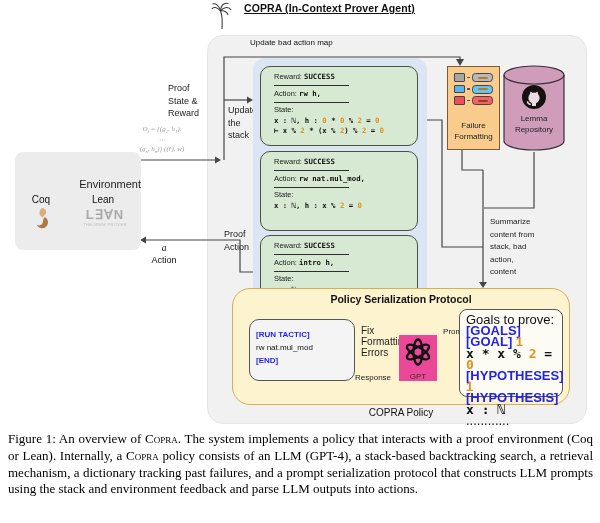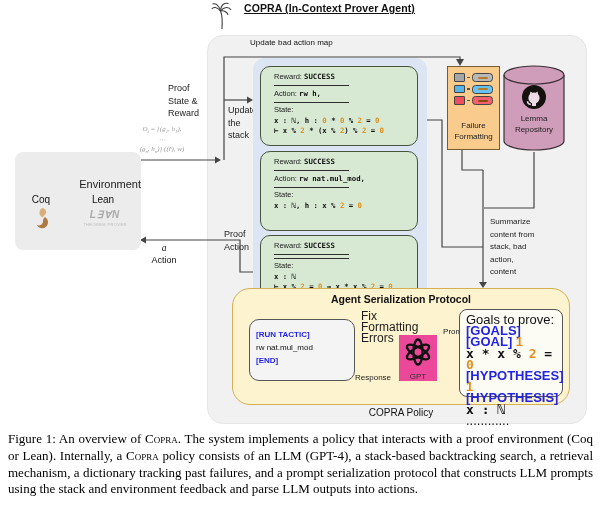--- a/index.html
+++ b/index.html
@@ -13,21 +13,21 @@
   #panel{left:207px;top:35px;width:378px;height:387px;background:#f1f1f2;border:1px solid #e6e6e6;border-radius:16px;}
   #ubam{left:250px;top:38px;width:200px;text-align:left;font-size:8px;color:#111;}
   #policyLabel{left:232px;top:407px;width:338px;text-align:center;font-size:10px;color:#111;}
   
   #env{left:15px;top:152px;width:126px;height:98px;background:#ececec;border-radius:8px;}
   #env .etitle{position:absolute;top:26px;left:0;width:126px;text-align:right;font-size:11px;color:#222;}
   #env .coqlab{position:absolute;left:8px;top:42px;width:36px;text-align:center;font-size:10px;}
   #env .leanlab{position:absolute;left:62px;top:42px;width:52px;text-align:center;font-size:10px;}
   #env .coqicon{position:absolute;left:18px;top:55px;}
   #env .leanlogo{position:absolute;left:64px;top:55px;width:52px;text-align:center;}
-  #env .leanlogo .big{font-size:10px;font-weight:bold;color:#aaa;letter-spacing:1px;line-height:15px;font-style:italic;}
+  #env .leanlogo .big{font-size:13px;font-weight:bold;color:#aaa;letter-spacing:1px;line-height:15px;}
   #env .leanlogo .small{font-size:4px;color:#bbb;letter-spacing:.4px;}
   
   .flowlab{font-size:9px;line-height:12.5px;color:#1c1c1c;}
   #psr{left:168px;top:82px;width:48px;}
   #uts{left:228px;top:104px;width:36px;}
   #pal{left:224px;top:228px;width:42px;}
   #aact{left:142px;top:242px;width:44px;text-align:center;font-size:9px;line-height:12px;}
   #aact .av{font-family:"Liberation Serif",serif;font-style:italic;font-size:9.5px;}
   #math{left:106px;top:125px;width:112px;text-align:center;font-family:"Liberation Serif",serif;
         font-style:italic;font-size:7px;line-height:9px;color:#9a9a9a;}
@@ -53,21 +53,21 @@
   #fdlabel{position:absolute;bottom:7px;left:0;width:100%;text-align:center;font-size:8px;line-height:10.5px;color:#222;}
   
   #lemma{left:503px;top:64px;width:62px;height:88px;}
   #lemma .ghicon{position:absolute;left:18px;top:20px;}
   #lemmalabel{position:absolute;top:50px;left:0;width:100%;text-align:center;font-size:8px;line-height:10.5px;color:#222;}
   
   #psp{left:232px;top:288px;width:338px;height:117px;background:#fdf3cf;border:1.3px solid #d4af54;border-radius:18px;box-sizing:border-box;}
   #pspTitle{position:absolute;top:4px;left:0;width:100%;text-align:center;font-size:10.5px;font-weight:bold;color:#111;}
   #llmbox{position:absolute;left:16px;top:30px;width:106px;height:62px;background:#f4f4f4;border:1.2px solid #555;
           border-radius:10px;padding:8px 6px;box-sizing:border-box;font-size:8px;line-height:13px;}
-  #fixlab{position:absolute;left:128px;top:22px;width:60px;font-size:12px;line-height:11px;color:#1c1c1c;}
+  #fixlab{position:absolute;left:128px;top:36px;width:60px;font-size:10px;line-height:11px;color:#1c1c1c;}
   #resplab{position:absolute;left:122px;top:84px;width:48px;font-size:8px;color:#1c1c1c;}
   #gpt{position:absolute;left:166px;top:46px;width:38px;height:46px;background:#ec4899;}
   #gpt svg{position:absolute;left:4px;top:2px;}
   #gptlab{position:absolute;bottom:0;left:0;width:100%;text-align:center;font-size:8px;color:#333;}
   #promptlab{position:absolute;left:206px;top:38px;width:34px;text-align:center;font-size:8px;color:#1c1c1c;}
   #goals{position:absolute;left:226px;top:20px;width:104px;height:88px;background:#fcfcf4;border:1.2px solid #555;
          border-radius:8px;padding:4px 6px;box-sizing:border-box;font-size:13px;line-height:11.2px;}
   
   .o{color:#e2901e;}
   .bl{color:#2323e6;font-weight:bold;}
@@ -190,20 +190,21 @@
       <div><span class="flab">Reward:</span> <span class="fcode">SUCCESS</span></div>
       <div class="fdivider"></div>
       <div><span class="flab">Action:</span> <span class="fcode">rw nat.mul_mod,</span></div>
       <div class="fdivider"></div>
       <div class="flab">State:</div>
       <div class="fcode"><span>x : ℕ, h : x % </span><span class="o">2</span><span> = </span><span class="o">0</span></div>
     </div>
     <div class="frame" id="f3">
       <div><span class="flab">Reward:</span> <span class="fcode">SUCCESS</span></div>
       <div class="fdivider"></div>
+      <div><span class="flab">Action:</span> <span class="fcode">intro h,</span></div>
       <div class="fdivider"></div>
       <div class="flab">State:</div>
       <div class="fcode"><span>x : ℕ</span></div>
       <div class="fcode"><span>⊢ x % </span><span class="o">2</span><span> = </span><span class="o">0</span><span> → x * x % </span><span class="o">2</span><span> = </span><span class="o">0</span></div>
     </div>
     <div id="stackLabel">STACK</div>
   </div>
 
   <div class="abs" id="fd">
     <div id="fdicons">
@@ -250,21 +251,21 @@
         <path d="M9.8,20.5 q-3.3,-0.4 -3.3,-3.2" stroke="#eddbe5" stroke-width="1.5" fill="none"></path>
       </svg>
     </div>
     <div id="lemmalabel">
         <div>Lemma</div>
         <div>Repository</div>
       </div>
   </div>
 
   <div class="abs" id="psp">
-    <div id="pspTitle">Agent Serialization Protocol</div>
+    <div id="pspTitle">Policy Serialization Protocol</div>
     <div id="llmbox">
         <div><span class="bl">[RUN TACTIC]</span></div>
         <div><span>rw nat.mul_mod</span></div>
         <div><span class="bl">[END]</span></div>
       </div>
     <div id="fixlab">
         <div>Fix</div>
         <div>Formatting</div>
         <div>Errors</div>
       </div>

